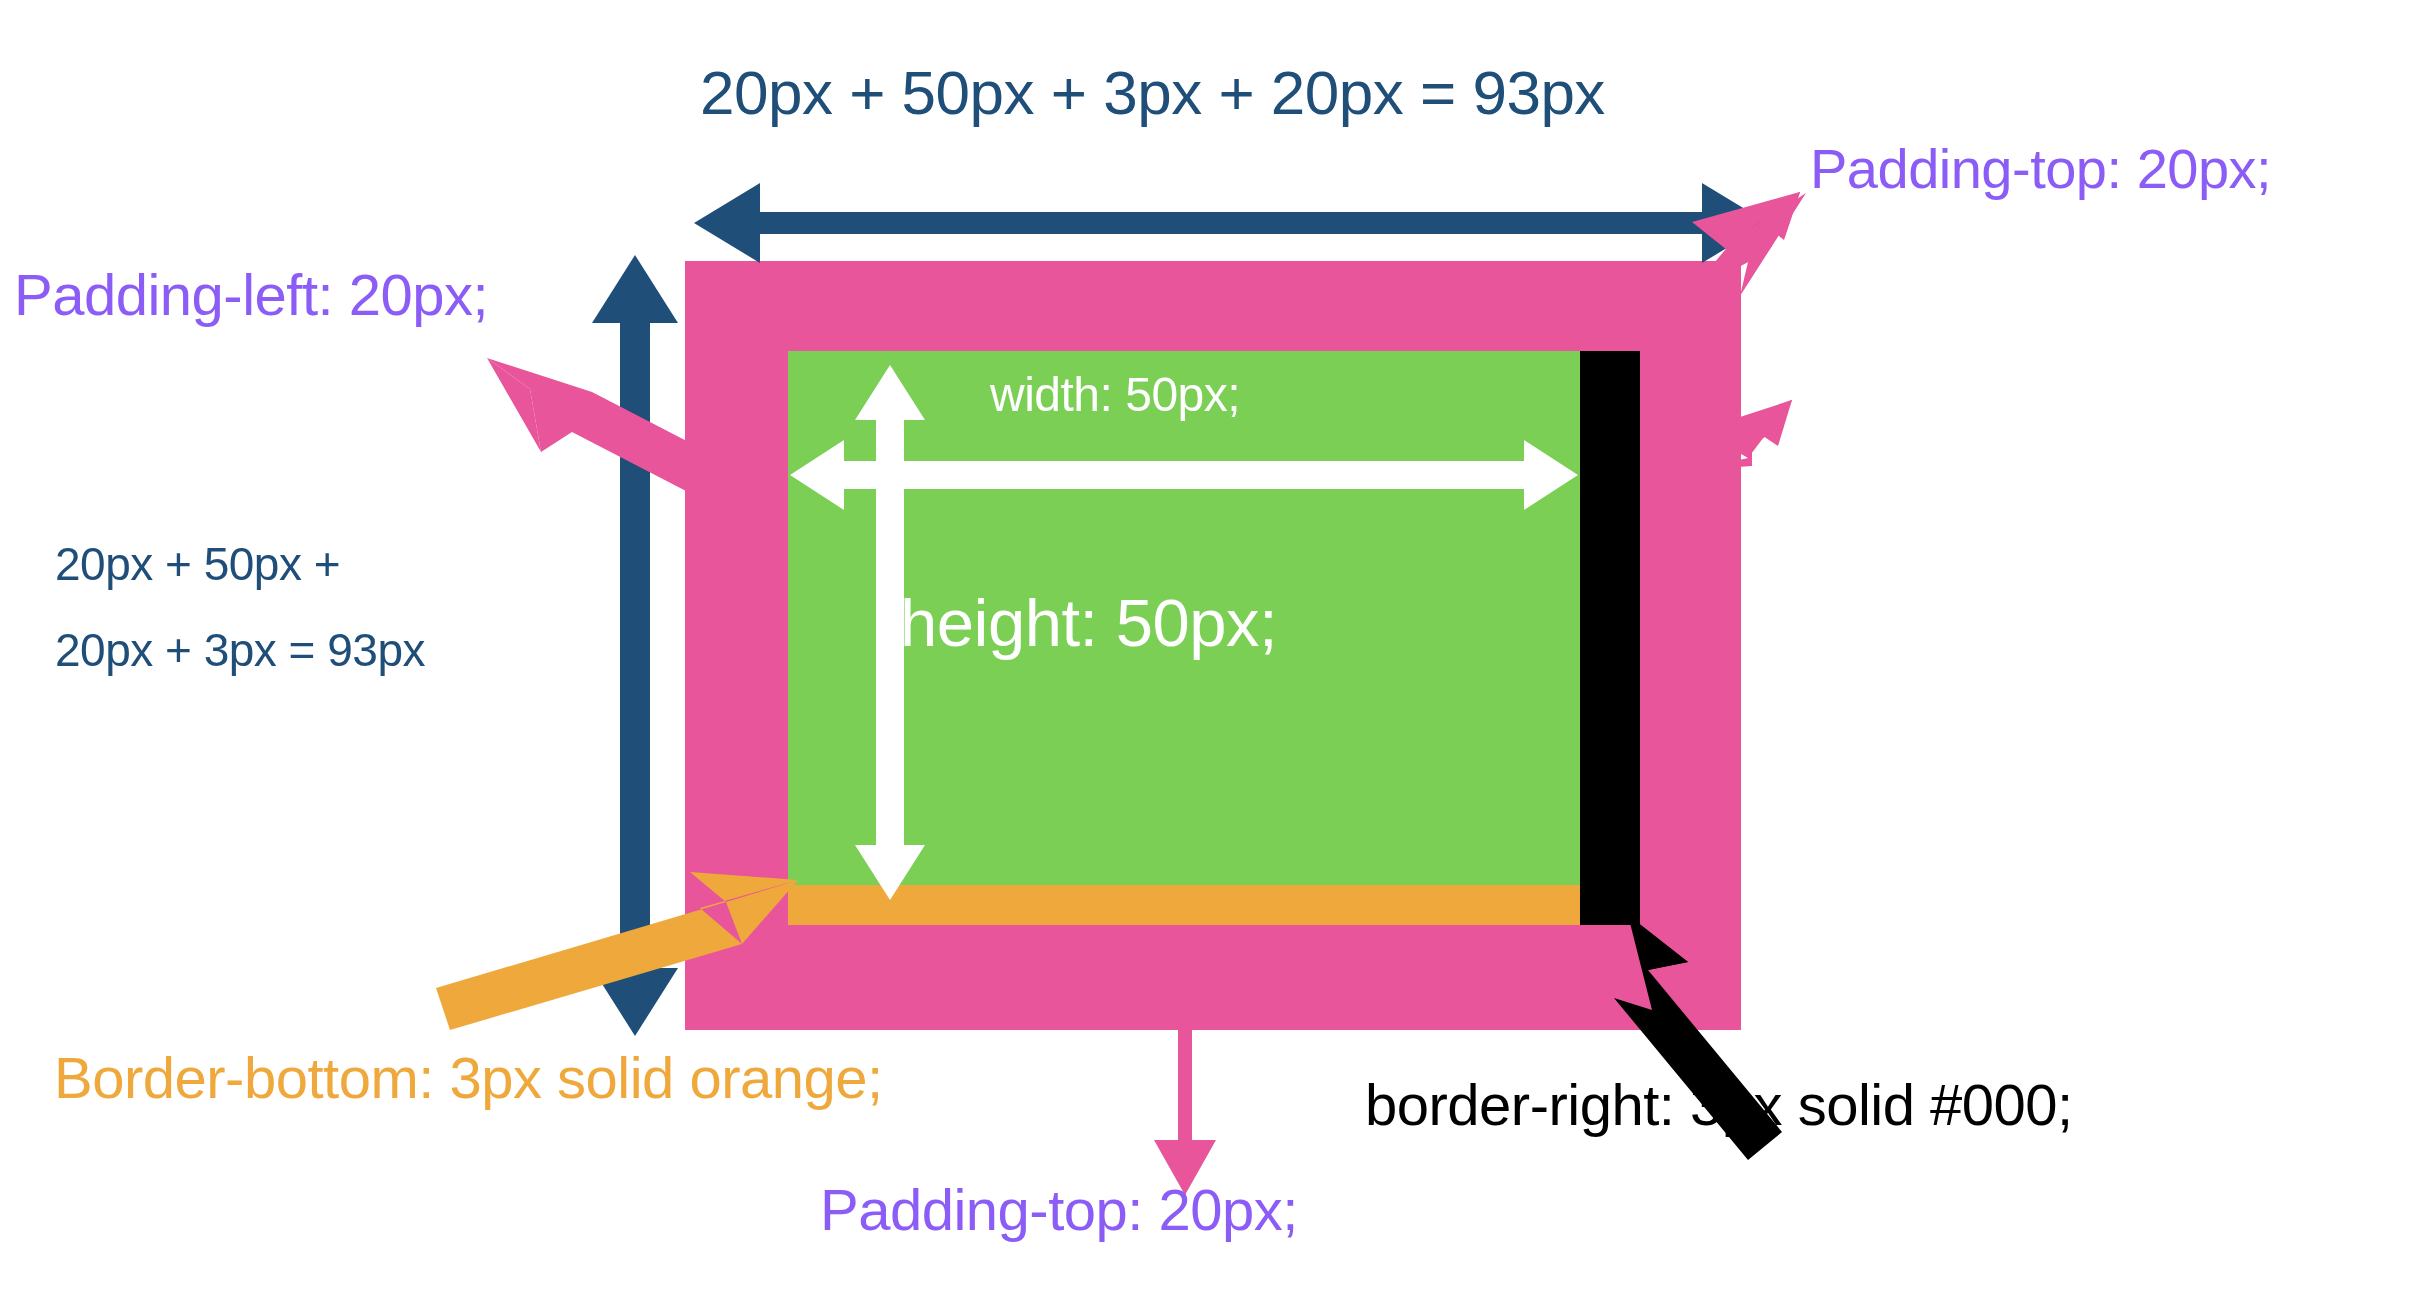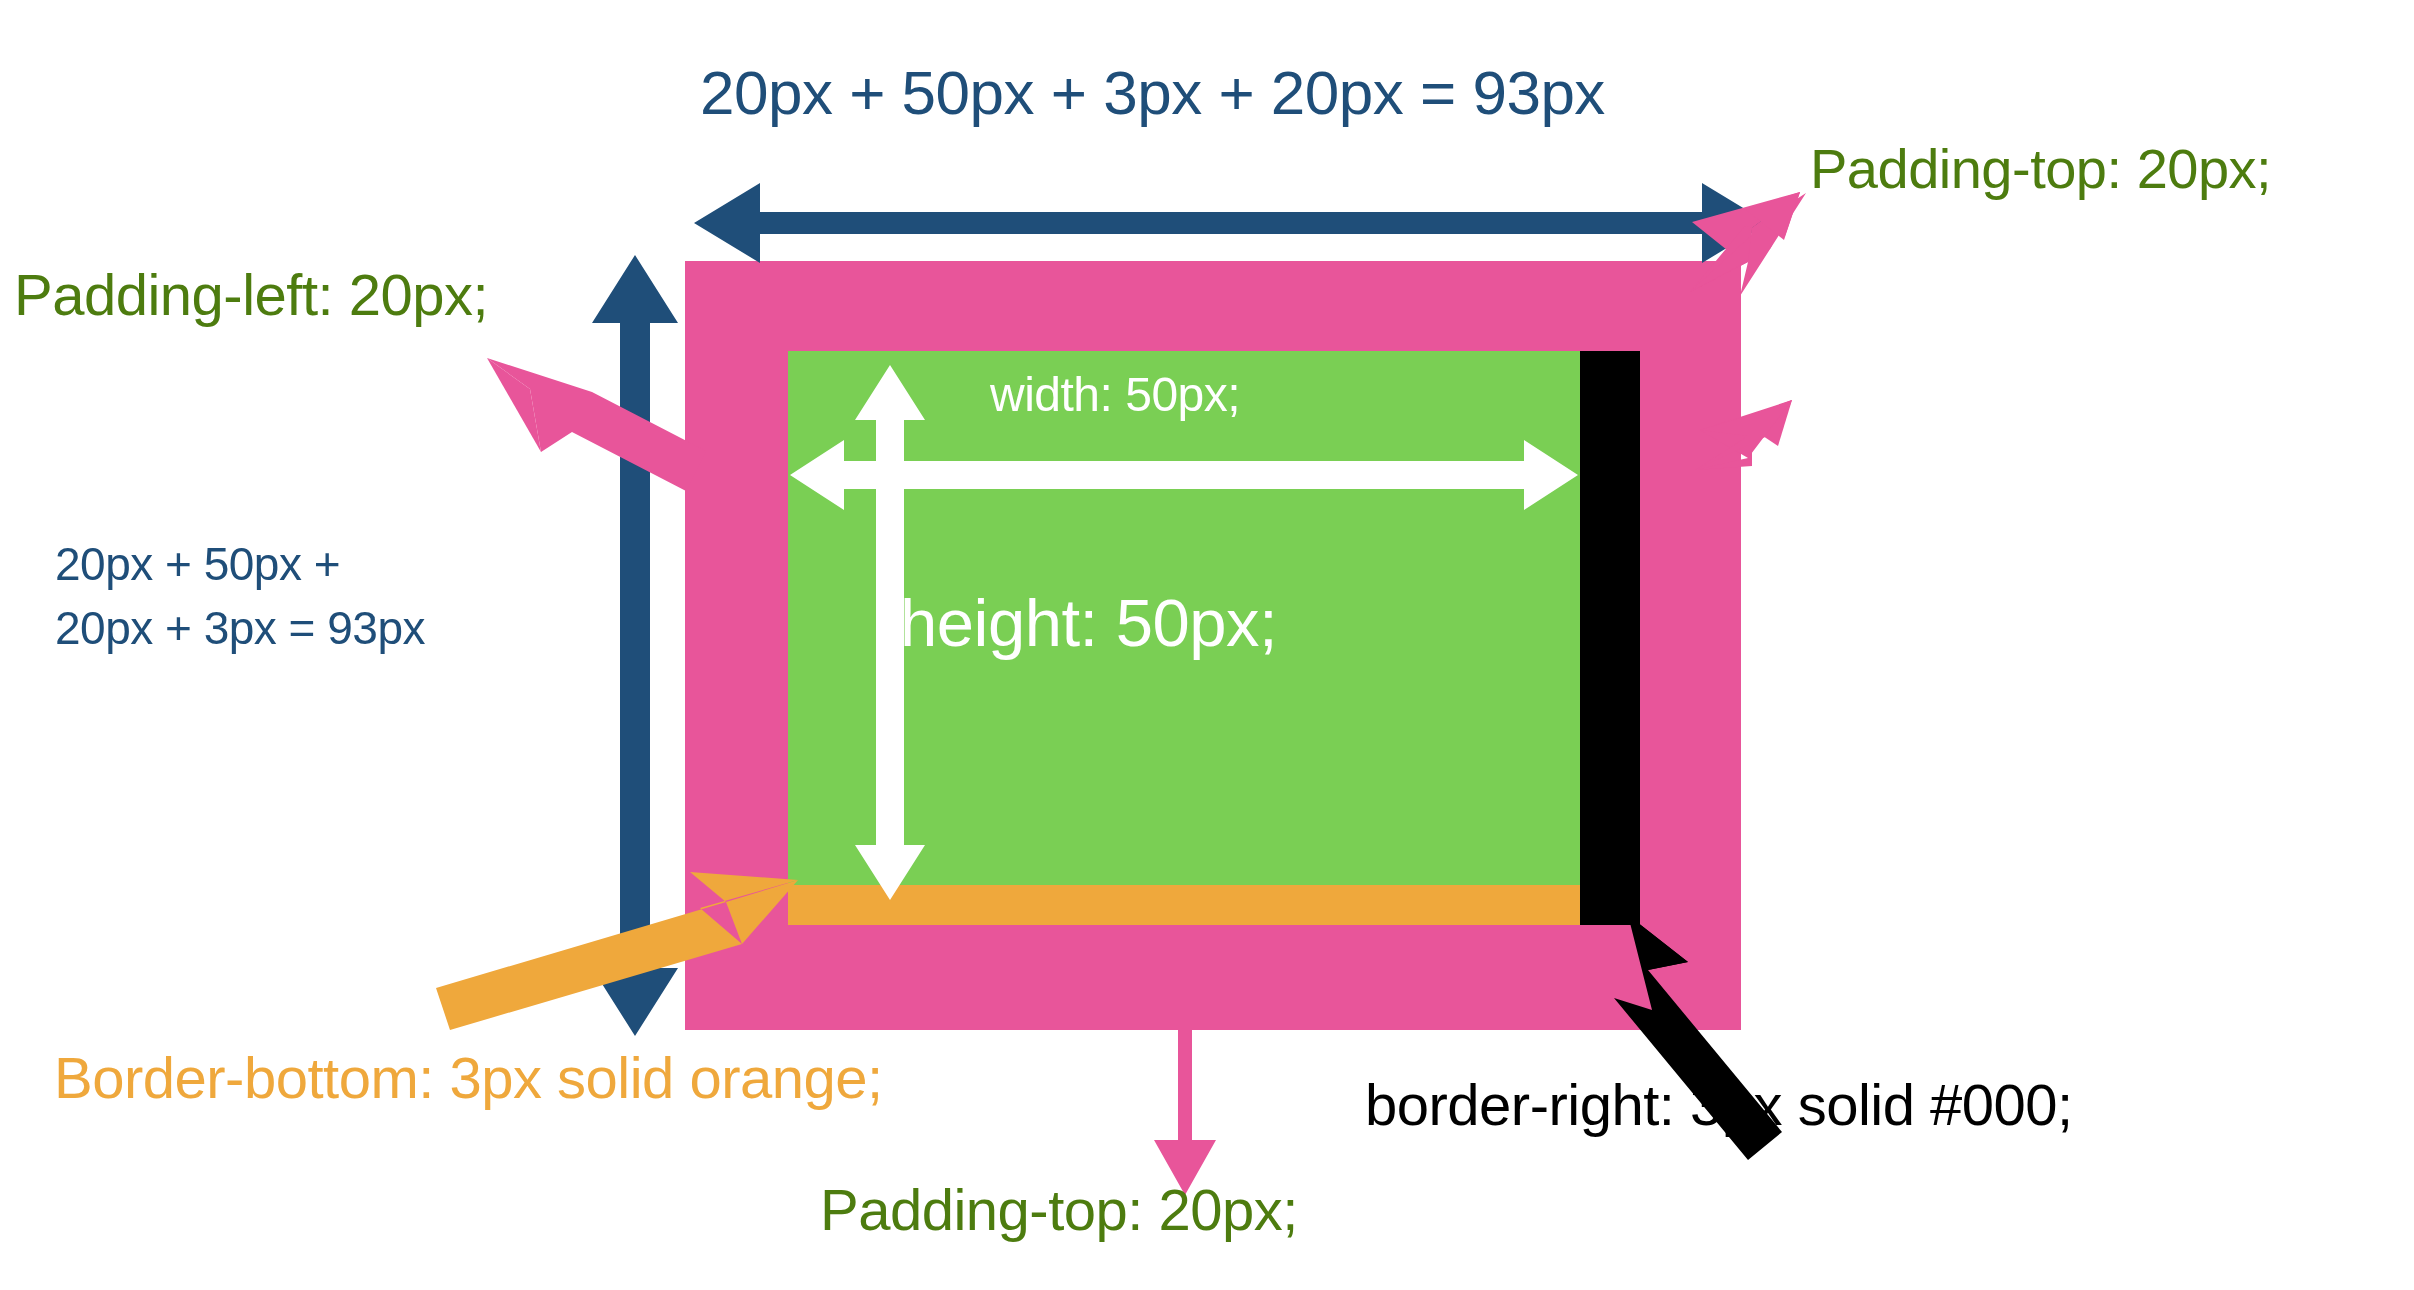--- a/index.html
+++ b/index.html
@@ -25,34 +25,34 @@
     height: 1290px;
   }
   .lbl {
     position: absolute;
     white-space: pre;
     line-height: 1.05;
     letter-spacing: -0.5px;
   }
   
   .navy-text  { color: #1F4E79; }
-  .pink-text  { color: #4d7c0f; }
+  .pink-text  { color: #8b5cf6; }
   .orange-text{ color: #EFA83C; }
   .black-text { color: #000000; }
   .white-text { color: #ffffff; }
 
   #label-top-sum {
     left: 700px; top: 60px;
     font-size: 62px;
   }
   #label-left-sum {
     left: 55px; top: 540px;
     font-size: 46px;
   }
-  #label-left-sum .l2 { display:block; margin-top: 16px; }
+  #label-left-sum .l2 { display:block; margin-top: 38px; }
 
   #label-padding-left {
     left: 14px; top: 265px;
     font-size: 58px;
   }
   #label-padding-top-right {
     left: 1810px; top: 140px;
     font-size: 56px;
   }
   #label-padding-right {

